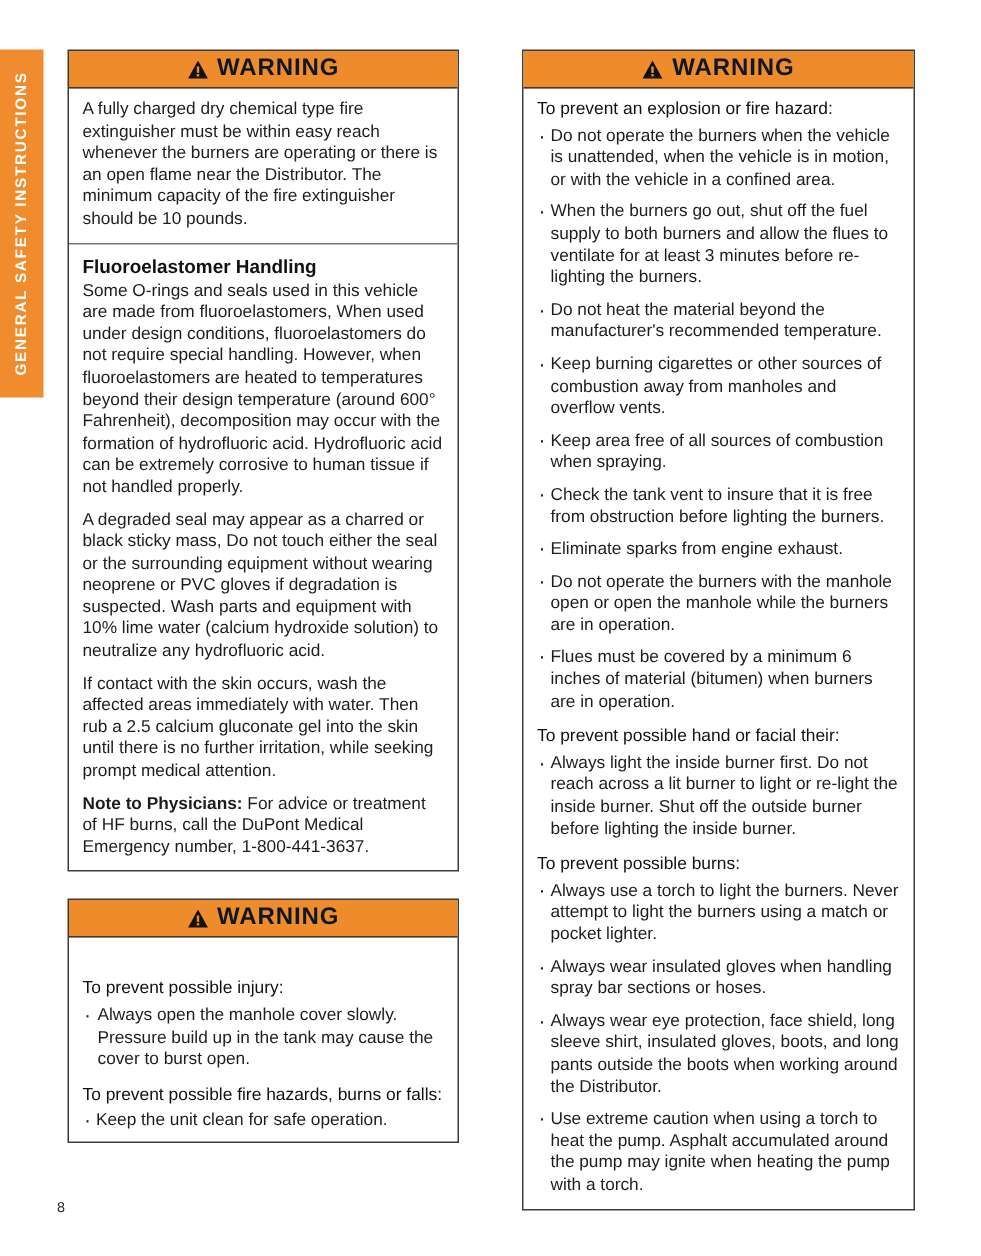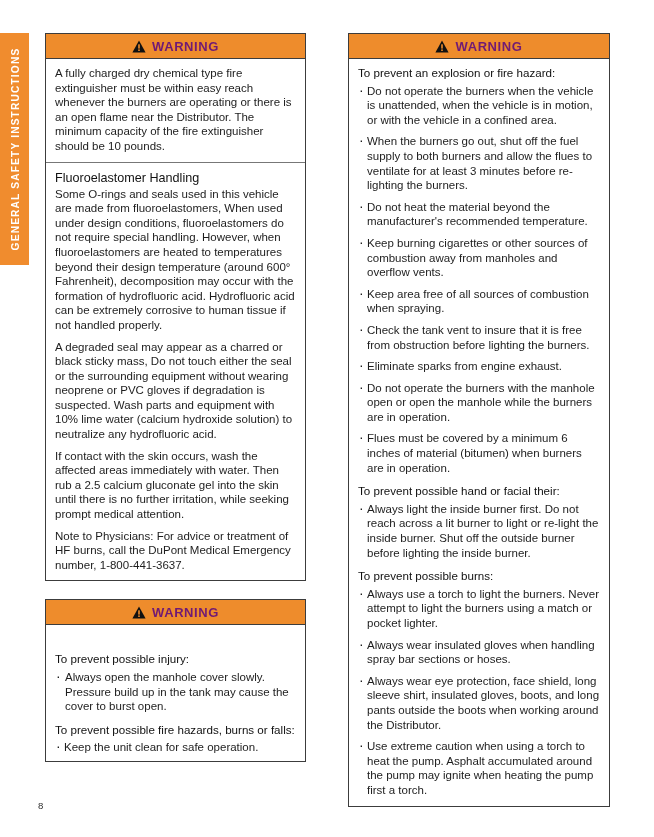--- a/index.html
+++ b/index.html
@@ -57,23 +57,23 @@
     background: #ee8c2c;
     border-bottom: 1.4px solid #3c3c3c;
     height: 25px;
     display: flex;
     align-items: center;
     justify-content: center;
     gap: 6px;
   }
   .warn-head .tri { display: block; }
   .warn-head .warn-word {
-    font-size: 13px;
+    font-size: 16px;
     font-weight: bold;
-    color: #701a75;
+    color: #0f172a;
     letter-spacing: 0.6px;
   }
   .warn-body {
     padding: 7px 9px 8px 9px;
   }
   .warn-body.tight { padding-bottom: 6px; margin-top: 20px; }
 
   .divider {
     border-top: 1.1px solid #777;
     margin: 0;
@@ -84,34 +84,34 @@
     margin: 0 0 7px 0;
     font-size: 11.5px;
     line-height: 14.6px;
     color: #1d1d1d;
   }
   p.para:last-child { margin-bottom: 0; }
 
   h3.subhead {
     margin: 0 0 1px 0;
     font-size: 12.6px;
-    font-weight: normal;
+    font-weight: bold;
     line-height: 16px;
     color: #111;
   }
   h4.boldlead {
     margin: 0 0 3px 0;
     font-size: 11.6px;
     font-weight: normal;
     line-height: 14.6px;
     color: #111;
   }
   h4.boldlead.spaced { margin-top: 9px; }
 
-  .b { font-weight: normal; }
+  .b { font-weight: bold; }
 
   ul.bullets {
     list-style: none;
     margin: 0 0 0 0;
     padding: 0;
   }
   ul.bullets li {
     position: relative;
     padding-left: 9px;
     margin-bottom: 7px;
@@ -226,20 +226,20 @@
       <h4 class="boldlead spaced">To prevent possible hand or facial their:</h4>
       <ul class="bullets">
         <li>Always light the inside burner first. Do not reach across a lit burner to light or re-light the inside burner. Shut off the outside burner before lighting the inside burner.</li>
       </ul>
 
       <h4 class="boldlead spaced">To prevent possible burns:</h4>
       <ul class="bullets">
         <li>Always use a torch to light the burners. Never attempt to light the burners using a match or pocket lighter.</li>
         <li>Always wear insulated gloves when handling spray bar sections or hoses.</li>
         <li>Always wear eye protection, face shield, long sleeve shirt, insulated gloves, boots, and long pants outside the boots when working around the Distributor.</li>
-        <li>Use extreme caution when using a torch to heat the pump. Asphalt accumulated around the pump may ignite when heating the pump first a torch.</li>
+        <li>Use extreme caution when using a torch to heat the pump. Asphalt accumulated around the pump may ignite when heating the pump with a torch.</li>
       </ul>
     </div>
   </div>
 
 </div>
 
 <div class="page-num">8</div>
 
 </body></html>

